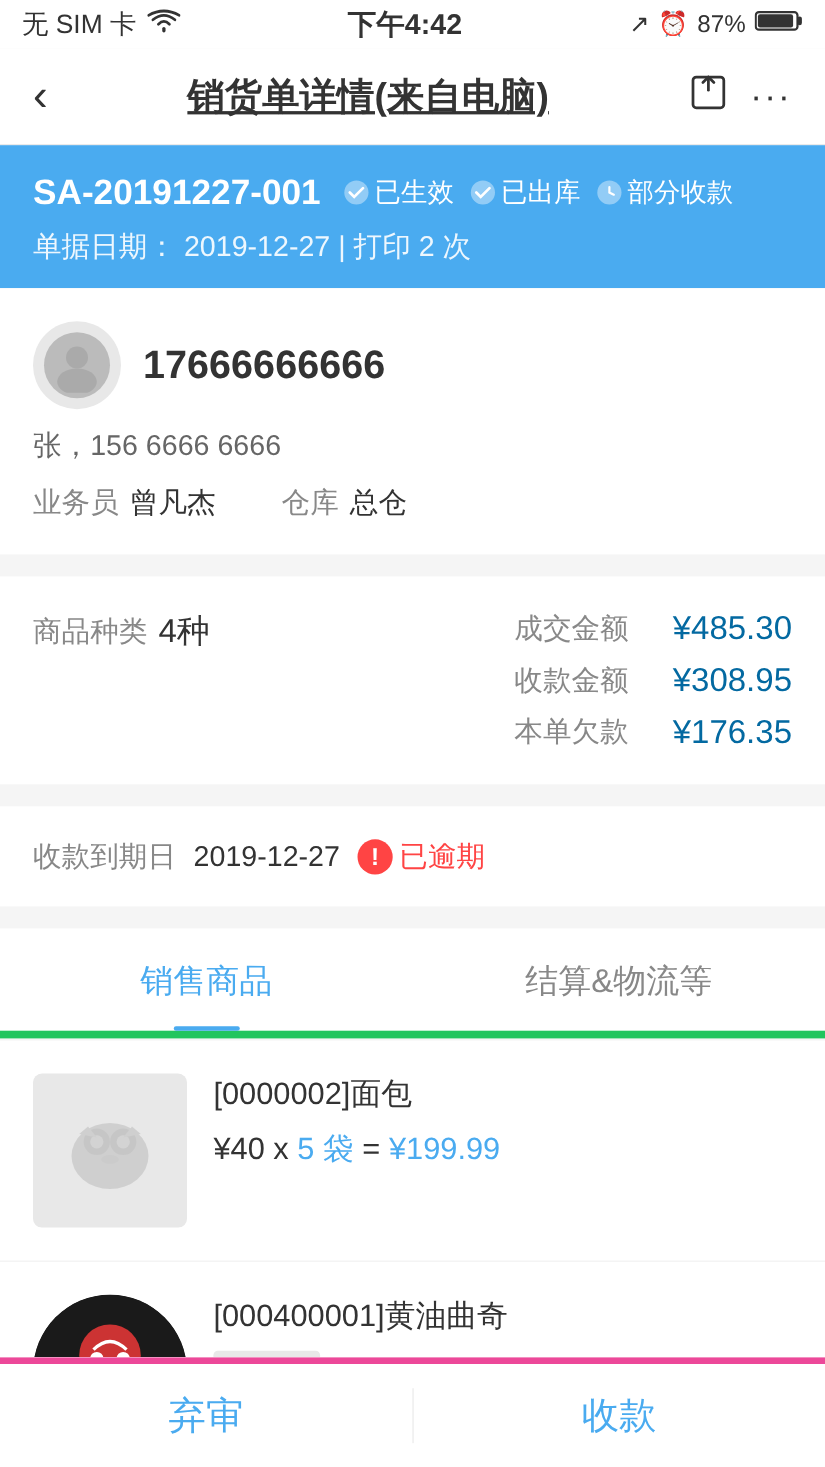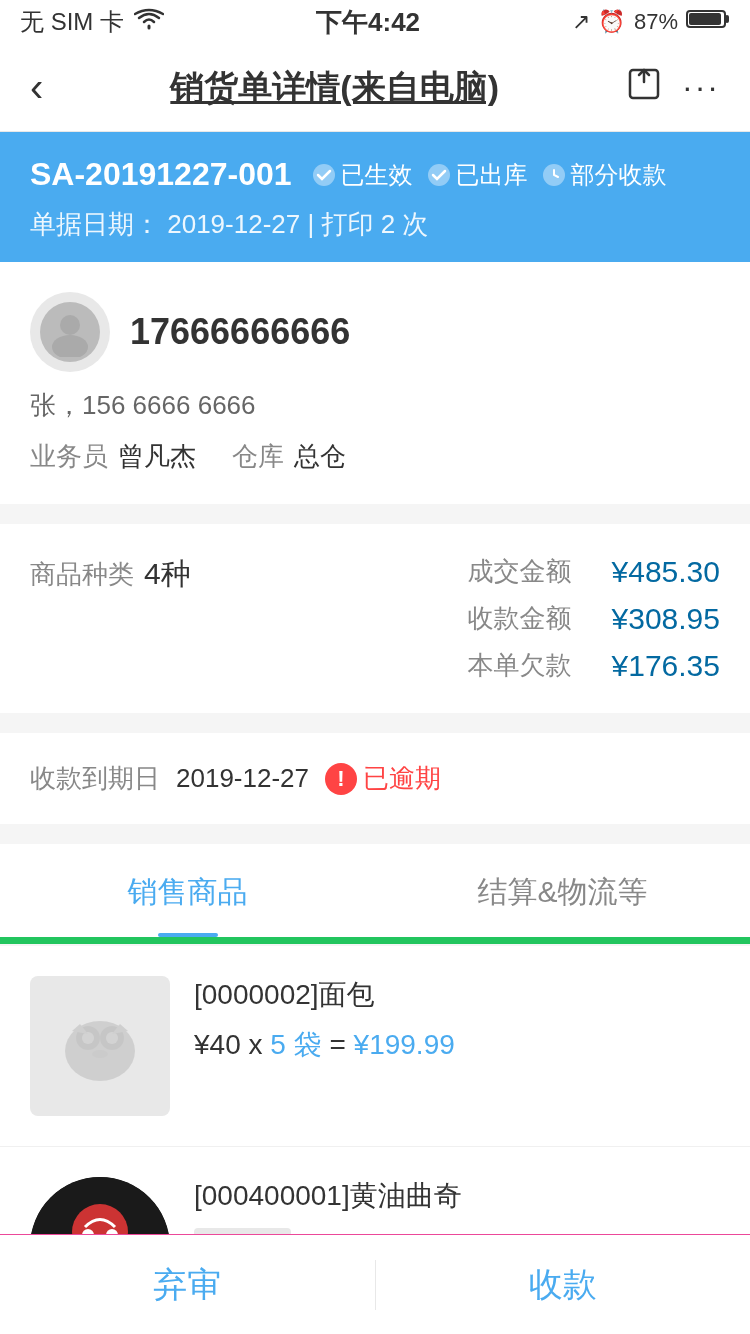--- a/index.html
+++ b/index.html
@@ -136,21 +136,21 @@
       font-size: 26px;
       color: #666;
       margin-bottom: 16px;
       padding-left: 0;
     }
     .customer-meta {
       display: flex;
       align-items: flex-start;
       font-size: 26px;
       color: #555;
-      gap: 36px;
+      gap: 60px;
       font-family: Liberation Serif, serif;
     }
     .meta-item { display: flex; align-items: center; gap: 10px; }
     .meta-label { color: #888; }
     .meta-value { color: #333; }
 
     
     .stats-section {
       background: #fff;
       padding: 30px;
@@ -294,21 +294,21 @@
     .price-qty { color: #4AABF0; }
     .price-total { color: #4AABF0; font-weight: 500; }
 
     
     .bottom-bar {
       position: fixed;
       bottom: 0;
       width: 750px;
       height: 100px;
       background: #fff;
-      border-top: 1px solid #ec4899;
+      border-top: 6px solid #ec4899;
       display: flex;
       align-items: center;
     }
     .bottom-btn {
       flex: 1;
       text-align: center;
       font-size: 34px;
       color: #4AABF0;
       cursor: pointer;
       padding: 20px 0;

